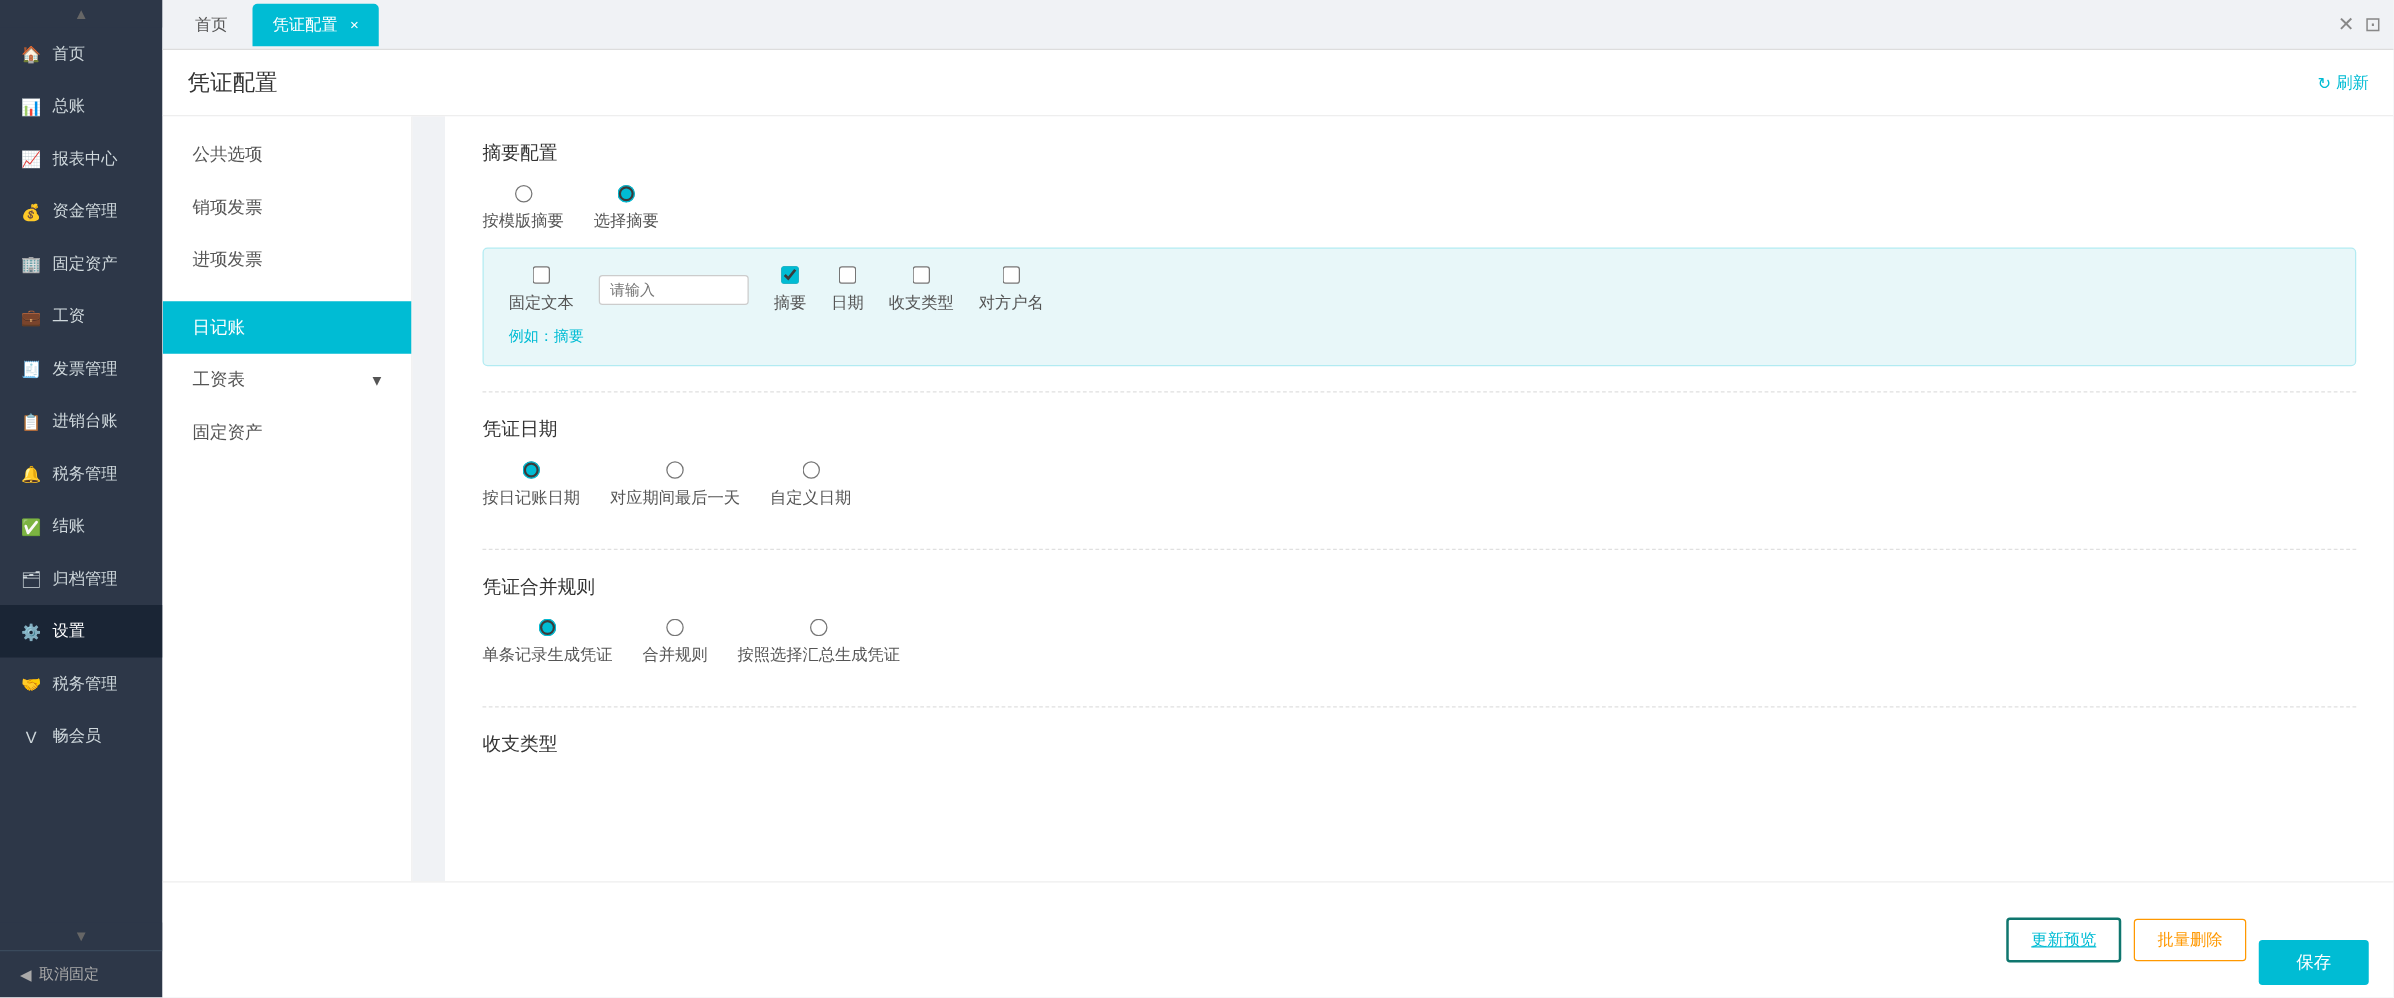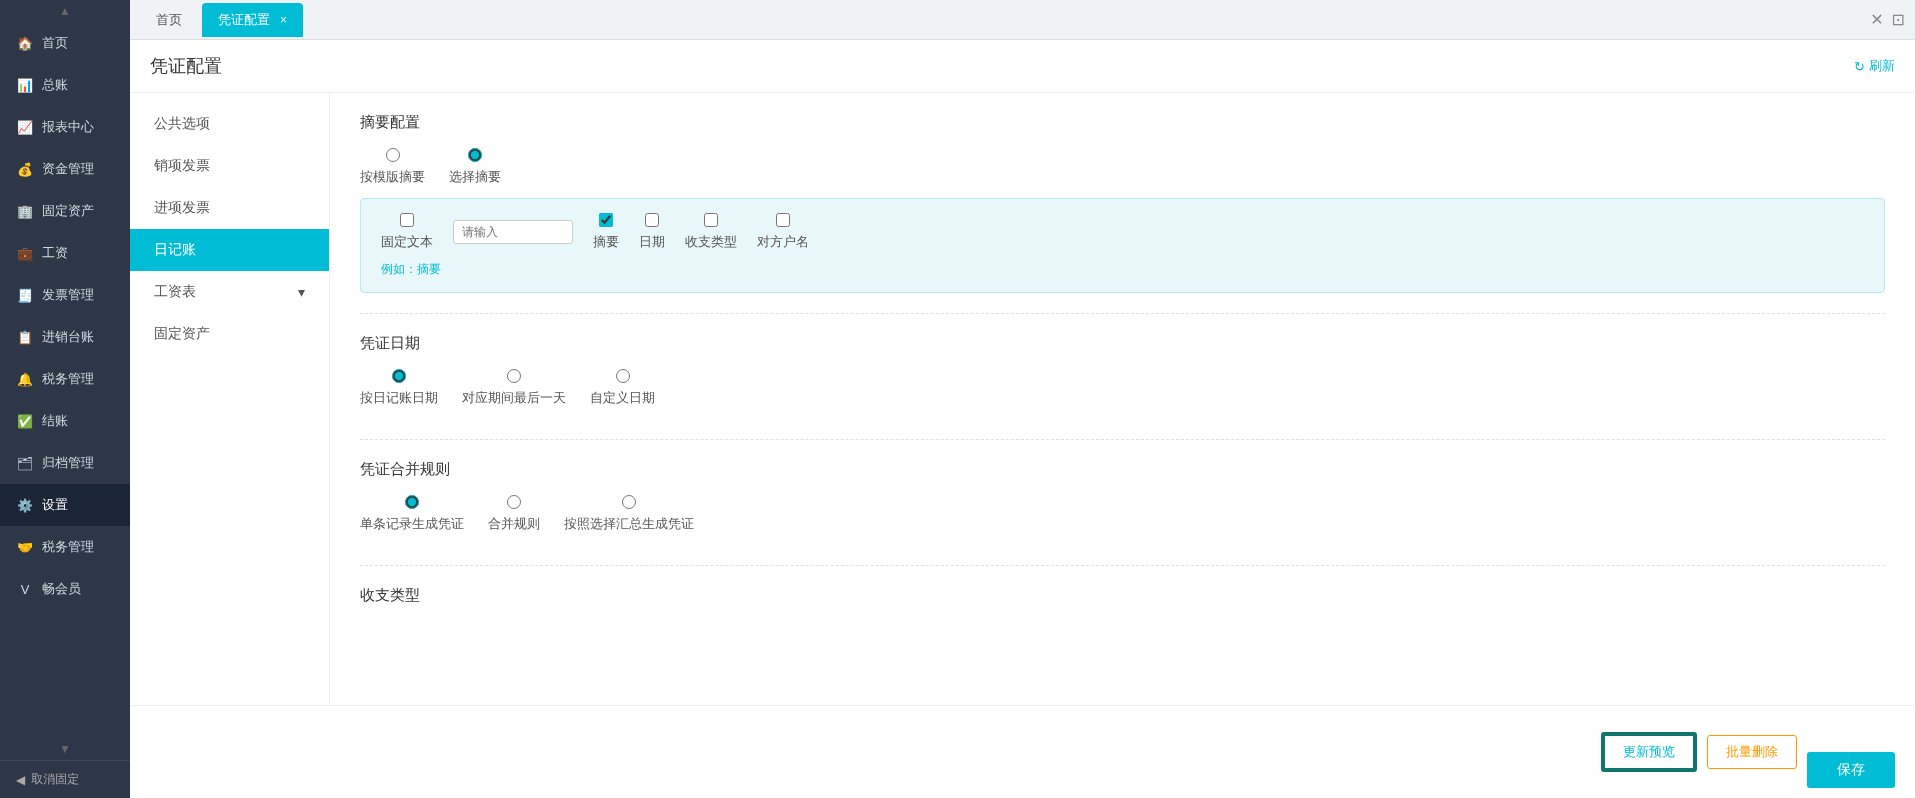--- a/index.html
+++ b/index.html
@@ -27,26 +27,26 @@
 
     
     .page-container { flex: 1; display: flex; flex-direction: column; overflow: hidden; }
 
     
     .page-header { background: #fff; padding: 14px 20px; display: flex; align-items: center; justify-content: space-between; border-bottom: 1px solid #eee; }
     .page-title { font-size: 18px; color: #333; font-weight: 500; }
     .refresh-btn { display: flex; align-items: center; gap: 4px; color: #00bcd4; cursor: pointer; font-size: 13px; border: none; background: none; }
 
     
-    .content-wrapper { flex: 1; display: flex; overflow: hidden; }
+    .content-wrapper { flex: 1; display: flex; overflow: hidden; gap: 26px; }
 
     
     .left-nav { width: 200px; background: #fff; border-right: 1px solid #eee; padding: 10px 0; flex-shrink: 0; }
     .left-nav-item { padding: 12px 24px; cursor: pointer; color: #555; font-size: 14px; display: flex; align-items: center; justify-content: space-between; }
-    .left-nav-item.active { background: #00bcd4; color: #fff; font-weight: 500; }
+    .left-nav-item.active { background: #00bcd4; color: #fff; font-weight: 500; margin-top: 12px; }
 
     
     .right-content { flex: 1; overflow-y: auto; padding: 20px 30px; background: #fff; }
 
     
     .section { margin-bottom: 20px; padding-bottom: 20px; border-bottom: 1px dashed #e0e0e0; }
     .section:last-child { border-bottom: none; }
     .section-title { font-size: 15px; color: #333; font-weight: 500; margin-bottom: 16px; }
 
     
@@ -55,21 +55,21 @@
     .radio-label input[type="radio"], .check-label input[type="checkbox"] { accent-color: #00bcd4; width: 14px; height: 14px; cursor: pointer; }
 
     
     .summary-box { background: #e8f7f9; border: 1px solid #b2ebf2; border-radius: 4px; padding: 14px 20px; margin-top: 10px; }
     .summary-options { display: flex; align-items: center; gap: 20px; flex-wrap: wrap; }
     .summary-input { border: 1px solid #ccc; border-radius: 3px; padding: 4px 8px; font-size: 12px; color: #aaa; width: 120px; outline: none; }
     .example-text { color: #00bcd4; font-size: 12px; margin-top: 10px; }
 
     
     .bottom-bar { background: #fff; border-top: 1px solid #eee; padding: 10px 20px; display: flex; justify-content: flex-end; gap: 10px; align-items: center; }
-    .btn-update { border: 4px solid #0f766e; color: #00bcd4; background: #fff; padding: 7px 18px; border-radius: 3px; cursor: pointer; font-size: 13px; }
+    .btn-update { border: 2px solid #0f766e; color: #00bcd4; background: #fff; padding: 7px 18px; border-radius: 3px; cursor: pointer; font-size: 13px; text-decoration: underline; }
     .btn-delete { border: 1px solid #ff9800; color: #ff9800; background: #fff; padding: 7px 18px; border-radius: 3px; cursor: pointer; font-size: 13px; }
     .btn-save { background: #00bcd4; color: #fff; border: none; padding: 9px 30px; border-radius: 3px; cursor: pointer; font-size: 14px; font-weight: 500; margin-top: 36px; }
 
     
     .right-content::-webkit-scrollbar { width: 8px; }
     .right-content::-webkit-scrollbar-thumb { background: #ccc; border-radius: 4px; }
 
     
     .scroll-indicator { text-align: center; color: #666; padding: 4px; font-size: 12px; cursor: pointer; background: #2d3748; }
   </style>

